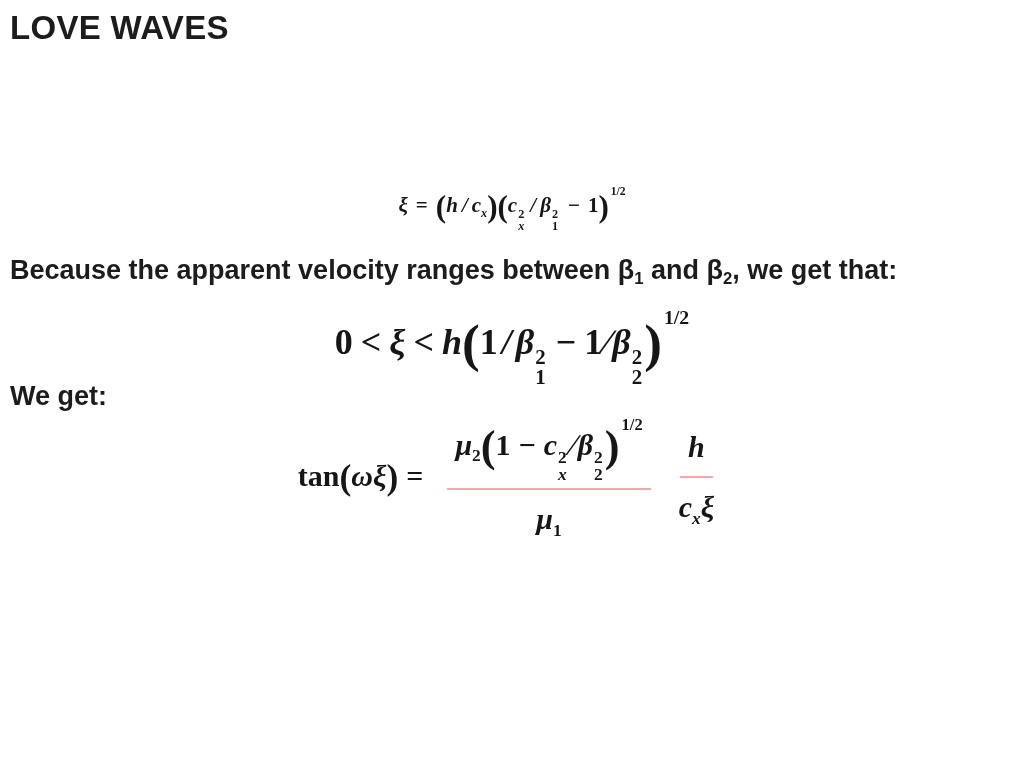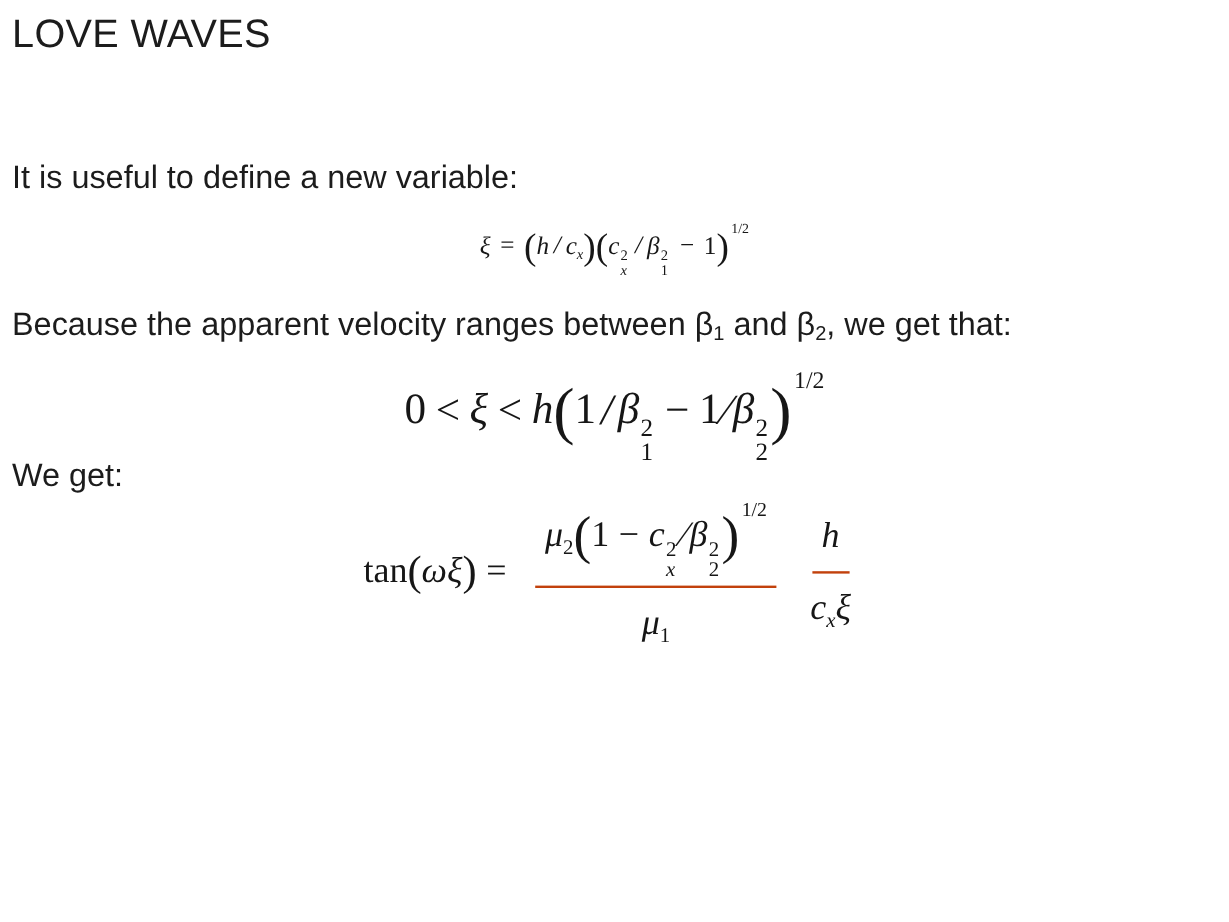--- a/index.html
+++ b/index.html
@@ -1,20 +1,20 @@
 <!DOCTYPE html>
 <html><head>
 <meta charset="utf-8">
 <style>
   * { margin:0; padding:0; box-sizing:border-box; }
   html,body { background:#ffffff; }
   body { width:1024px; height:768px; overflow:hidden; }
   .slide {
     position:relative; width:1024px; height:548px; background:#ffffff;
-    color:#1c1c1c; font-family:"Liberation Sans", sans-serif;
+    color:#1c1c1c; font-family:"Liberation Sans", sans-serif;font-weight:bold;
   }
   .title { position:absolute; left:10px; top:9px; font-size:33px; letter-spacing:0.3px; }
   .bodyline { position:absolute; left:10px; font-size:27px; white-space:nowrap; }
   .line1 { top:133px; }
   .line2 { top:255px; }
   .line3 { top:381px; }
   .bodyline sub { font-size:0.62em; vertical-align:-0.28em; }
 
   
   .eq {
@@ -31,32 +31,31 @@
   .dsl { margin:0 2px; }
   .bp { font-size:1.48em; vertical-align:-0.14em; line-height:1; font-style:normal; }
   .mp { font-size:1.18em; vertical-align:-0.08em; line-height:1; }
   .sb { font-size:0.58em; vertical-align:-0.38em; line-height:1; }
   .ss {
     display:inline-flex; flex-direction:column; align-items:flex-start;
     font-size:0.58em; line-height:0.95; vertical-align:-0.5em; margin:0 2px 0 1px;
   }
   .pw { font-size:0.55em; vertical-align:1.5em; margin-left:2px; }
   .frac { display:inline-flex; flex-direction:column; align-items:center; margin:0 12px; }
-  .frac .num { display:inline-block; padding:2px 8px 5px; border-bottom:2px solid #c2410c; text-align:right; }
+  .frac .num { display:inline-block; padding:2px 8px 5px; border-bottom:2px solid #fca5a5; text-align:right; }
   .frac .den { display:inline-block; padding-top:5px; text-align:center; }
   .lhs { display:inline-block;text-align:right; }
 </style>
 </head>
 <body>
 
 <div class="slide">
 
   <div class="title">LOVE WAVES</div>
 
-  <div class="bodyline line1">It is useful to define a new variable:</div>
 
   <div class="eq eq1">
     <span class="v">ξ</span><span class="op">=</span><span class="bp">(</span><span class="v">h</span><span class="sl v">/</span><span class="v">c</span><sub class="sb v">x</sub><span class="bp">)</span><span class="bp">(</span><span class="v">c</span><span class="ss">
         <span>2</span>
         <span class="v">x</span>
       </span><span class="sl v">/</span><span class="v">β</span><span class="ss">
         <span>2</span>
         <span>1</span>
       </span><span class="op">−</span><span>1</span><span class="bp">)</span><sup class="pw">1/2</sup>
   </div>

